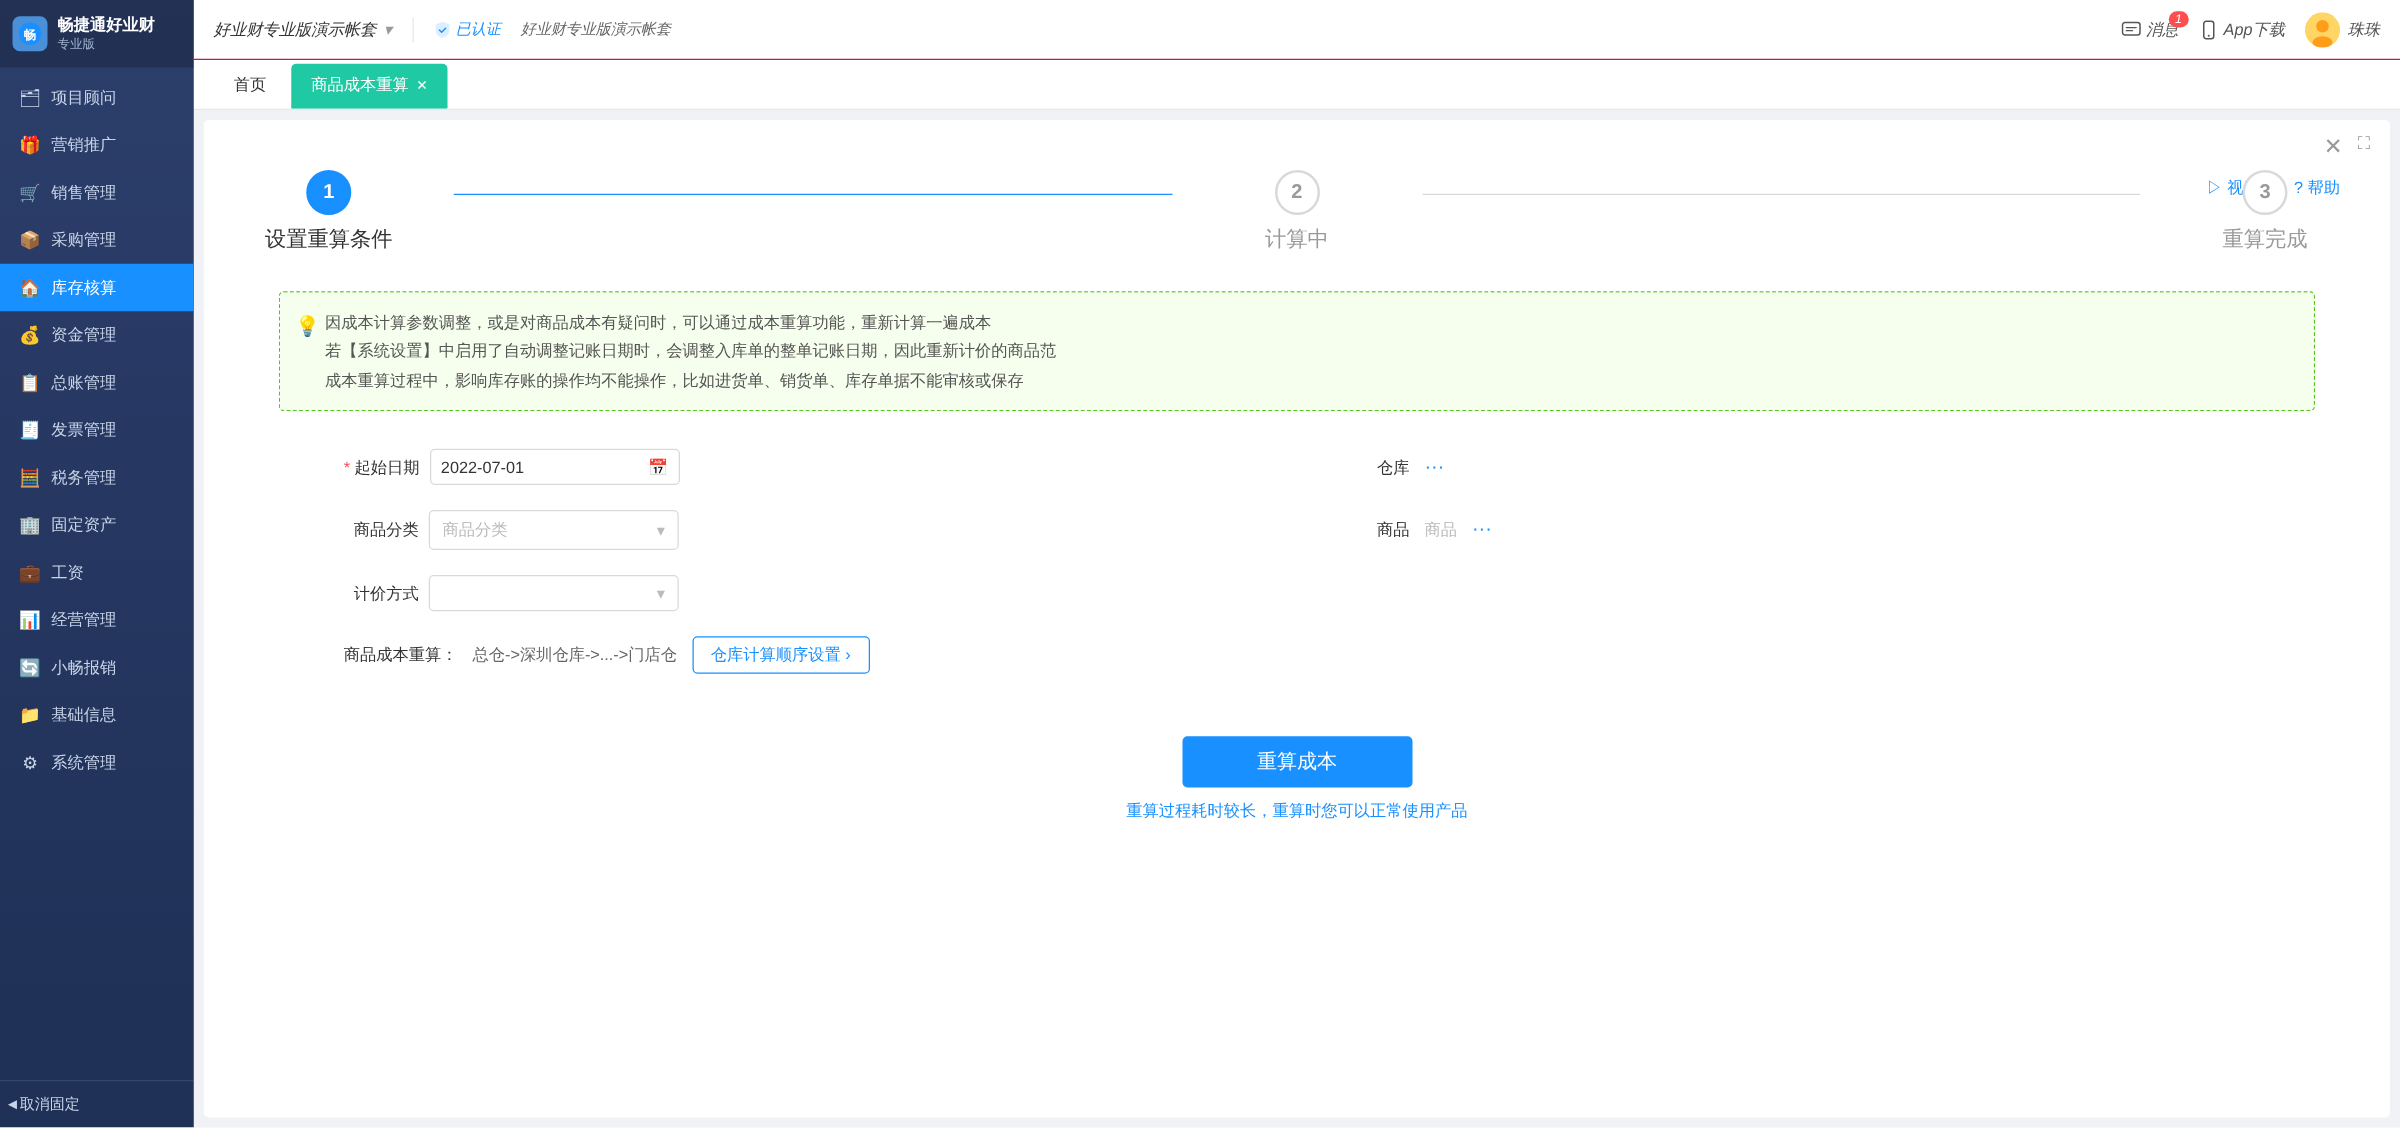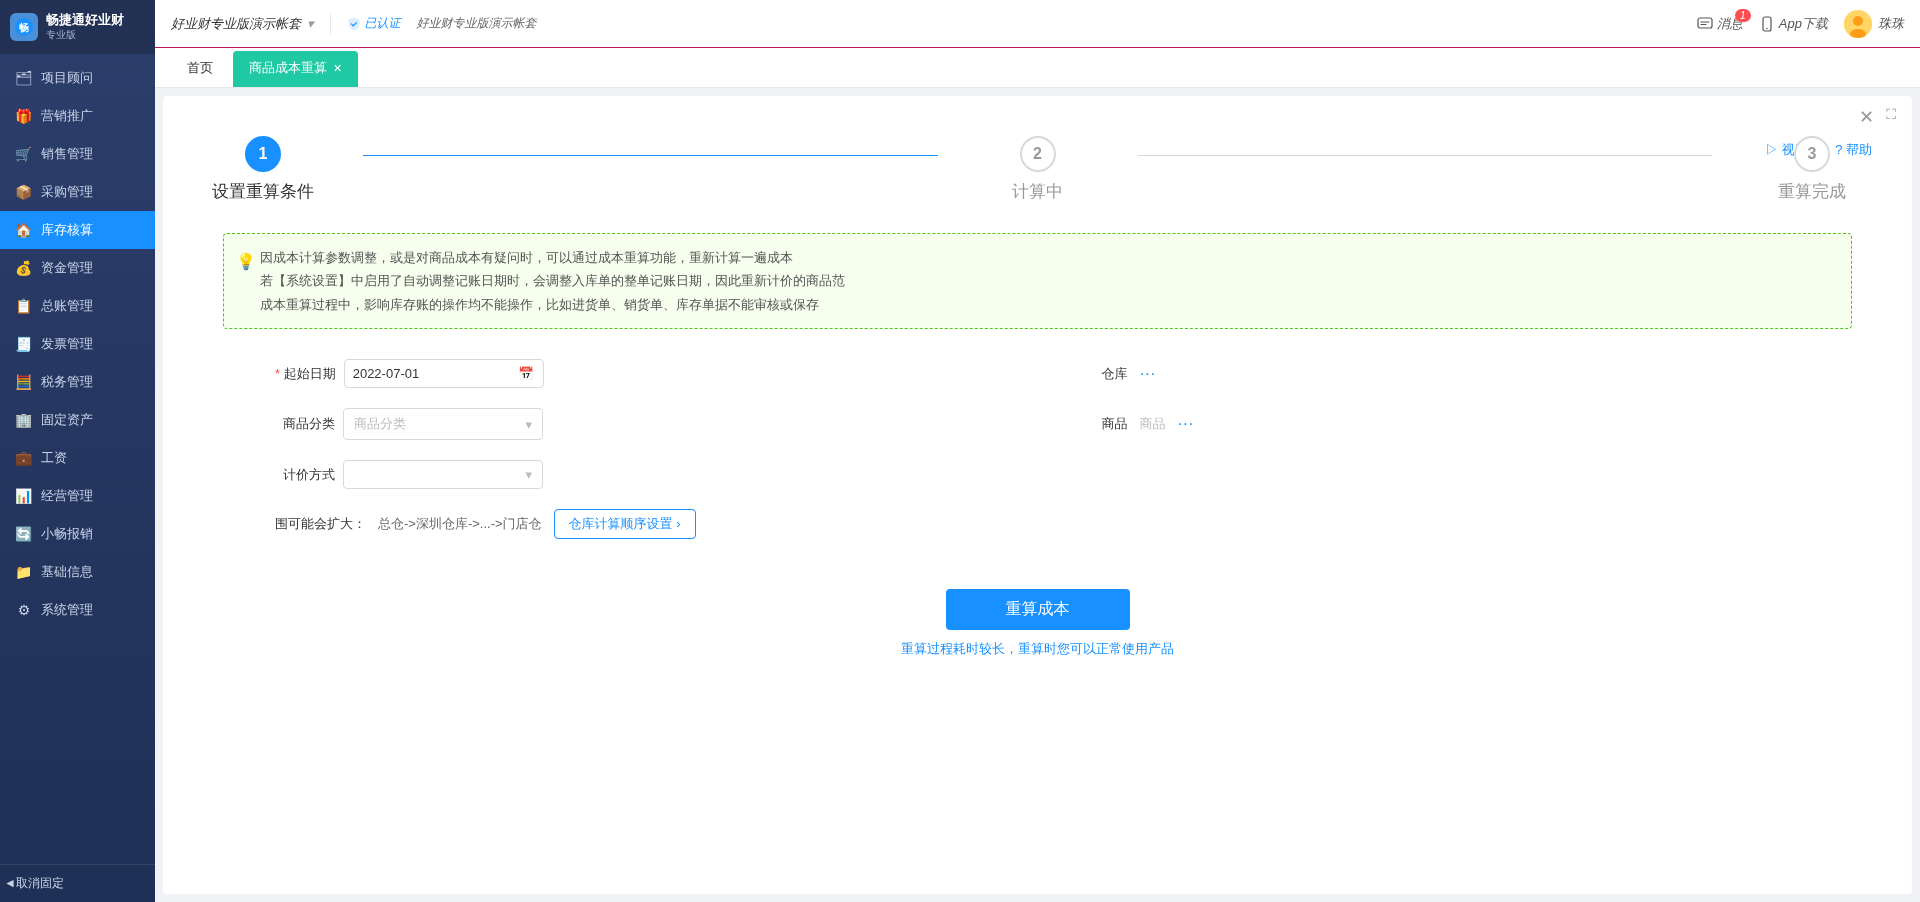--- a/index.html
+++ b/index.html
@@ -556,21 +556,21 @@
         <div class="form-col">
           <span class="form-label">计价方式</span>
           <div class="form-select">
             <span></span>
             <span>▾</span>
           </div>
         </div>
       </div>
 
       <div class="warehouse-row">
-        <span class="warehouse-label">围可能会扩大：</span>
+        <span class="warehouse-label">商品成本重算：</span>
         <span class="warehouse-value">总仓-&gt;深圳仓库-&gt;...-&gt;门店仓</span>
         <button class="warehouse-btn">
           <span>仓库计算顺序设置 ›</span>
         </button>
       </div>
     </div>
 
     <div class="recalc-area">
       <button class="recalc-btn">
         <span>重算成本</span>

